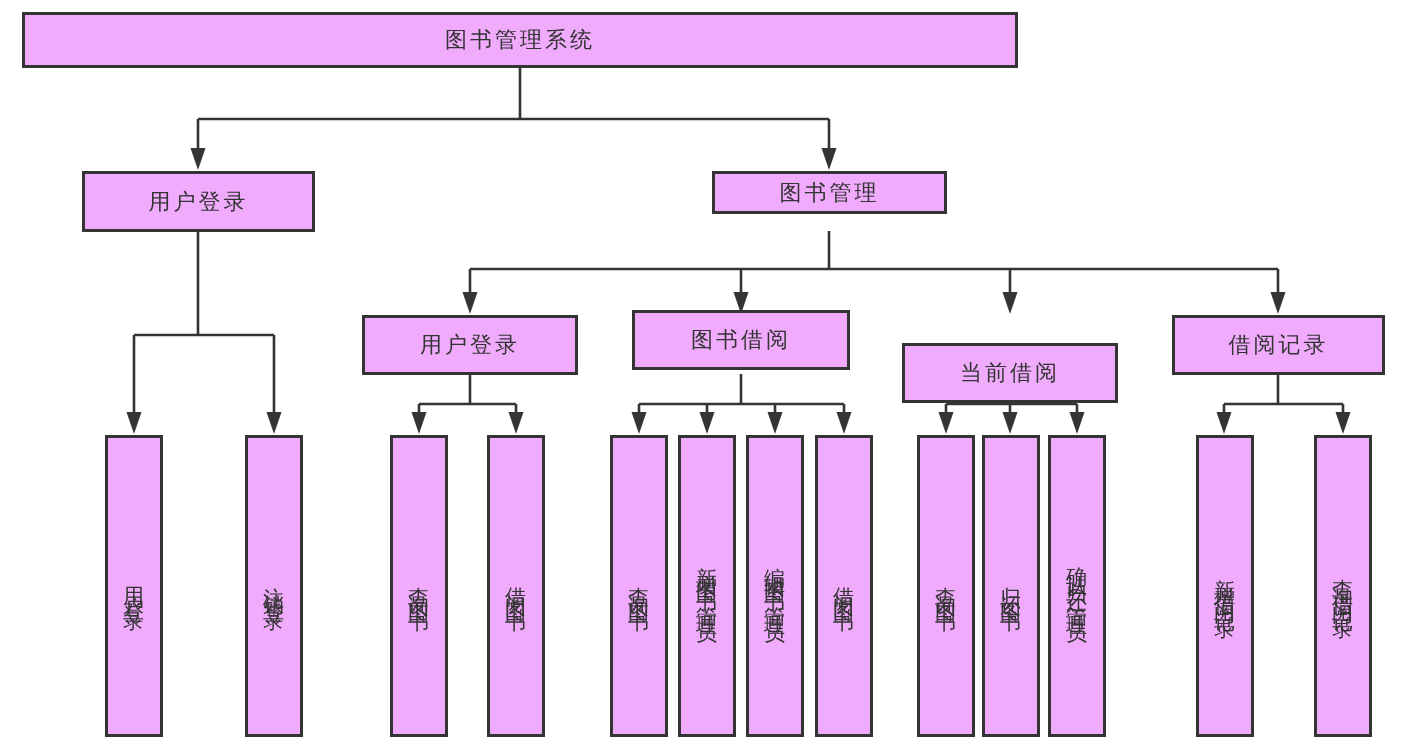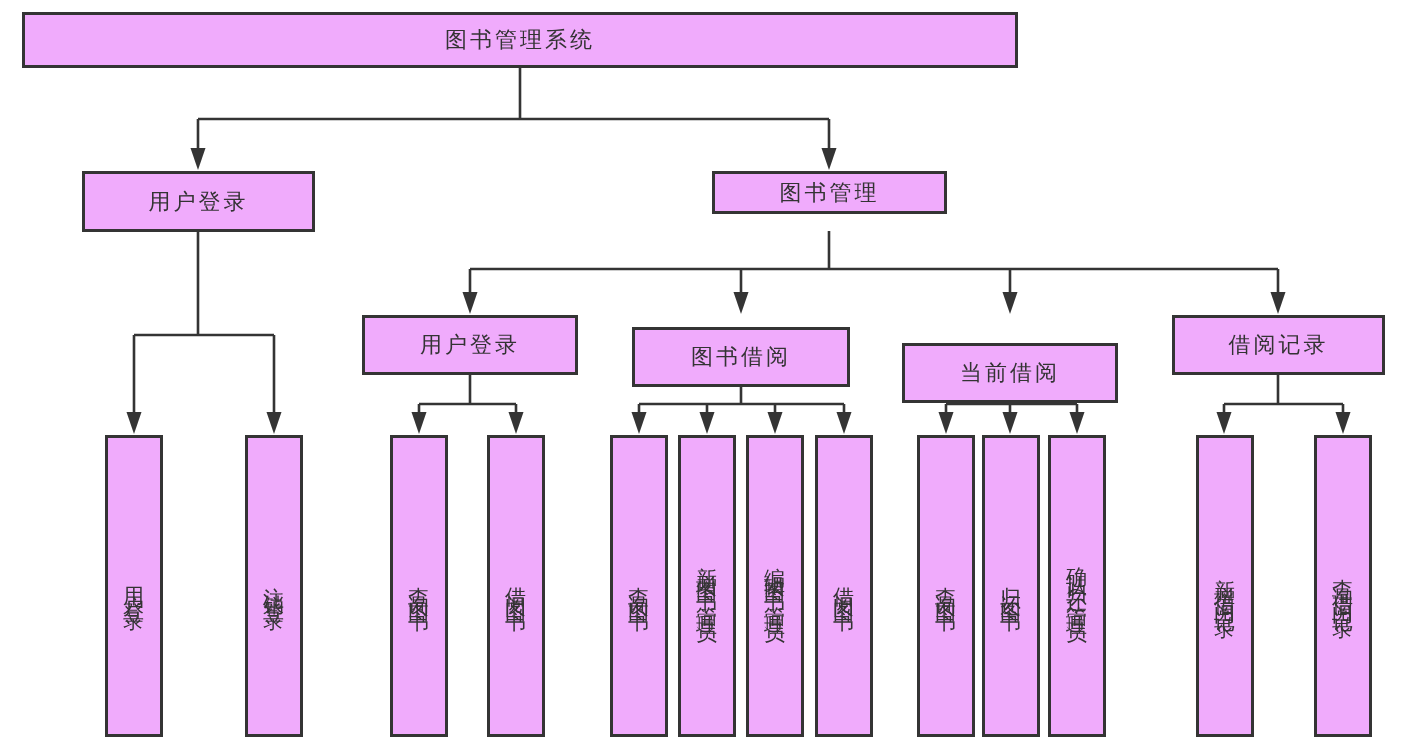--- a/index.html
+++ b/index.html
@@ -101,21 +101,21 @@
       <polygon points="1335.5,412 1350.5,412 1343,434"></polygon>
     </g>
   </svg>
 
   <div class="node h" style="left:22px; top:12px; width:996px; height:56px;">图书管理系统</div>
 
   <div class="node h" style="left:82px; top:171px; width:233px; height:61px;">用户登录</div>
   <div class="node h" style="left:712px; top:171px; width:235px; height:43px;">图书管理</div>
 
   <div class="node h" style="left:362px; top:315px; width:216px; height:60px;">用户登录</div>
-  <div class="node h" style="left:632px; top:327px; width:218px; height:60px;">图书借阅</div>
+  <div class="node h" style="left:632px; top:310px; width:218px; height:60px;">图书借阅</div>
   <div class="node h" style="left:902px; top:315px; width:216px; height:60px;margin-top:28px;">当前借阅</div>
   <div class="node h" style="left:1172px; top:315px; width:213px; height:60px;">借阅记录</div>
 
   <div class="node v" style="left:105px; top:435px; width:58px; height:302px;">
     <span class="vtext">用户登录</span>
   </div>
   <div class="node v" style="left:245px; top:435px; width:58px; height:302px;">
     <span class="vtext">注销登录</span>
   </div>
 

